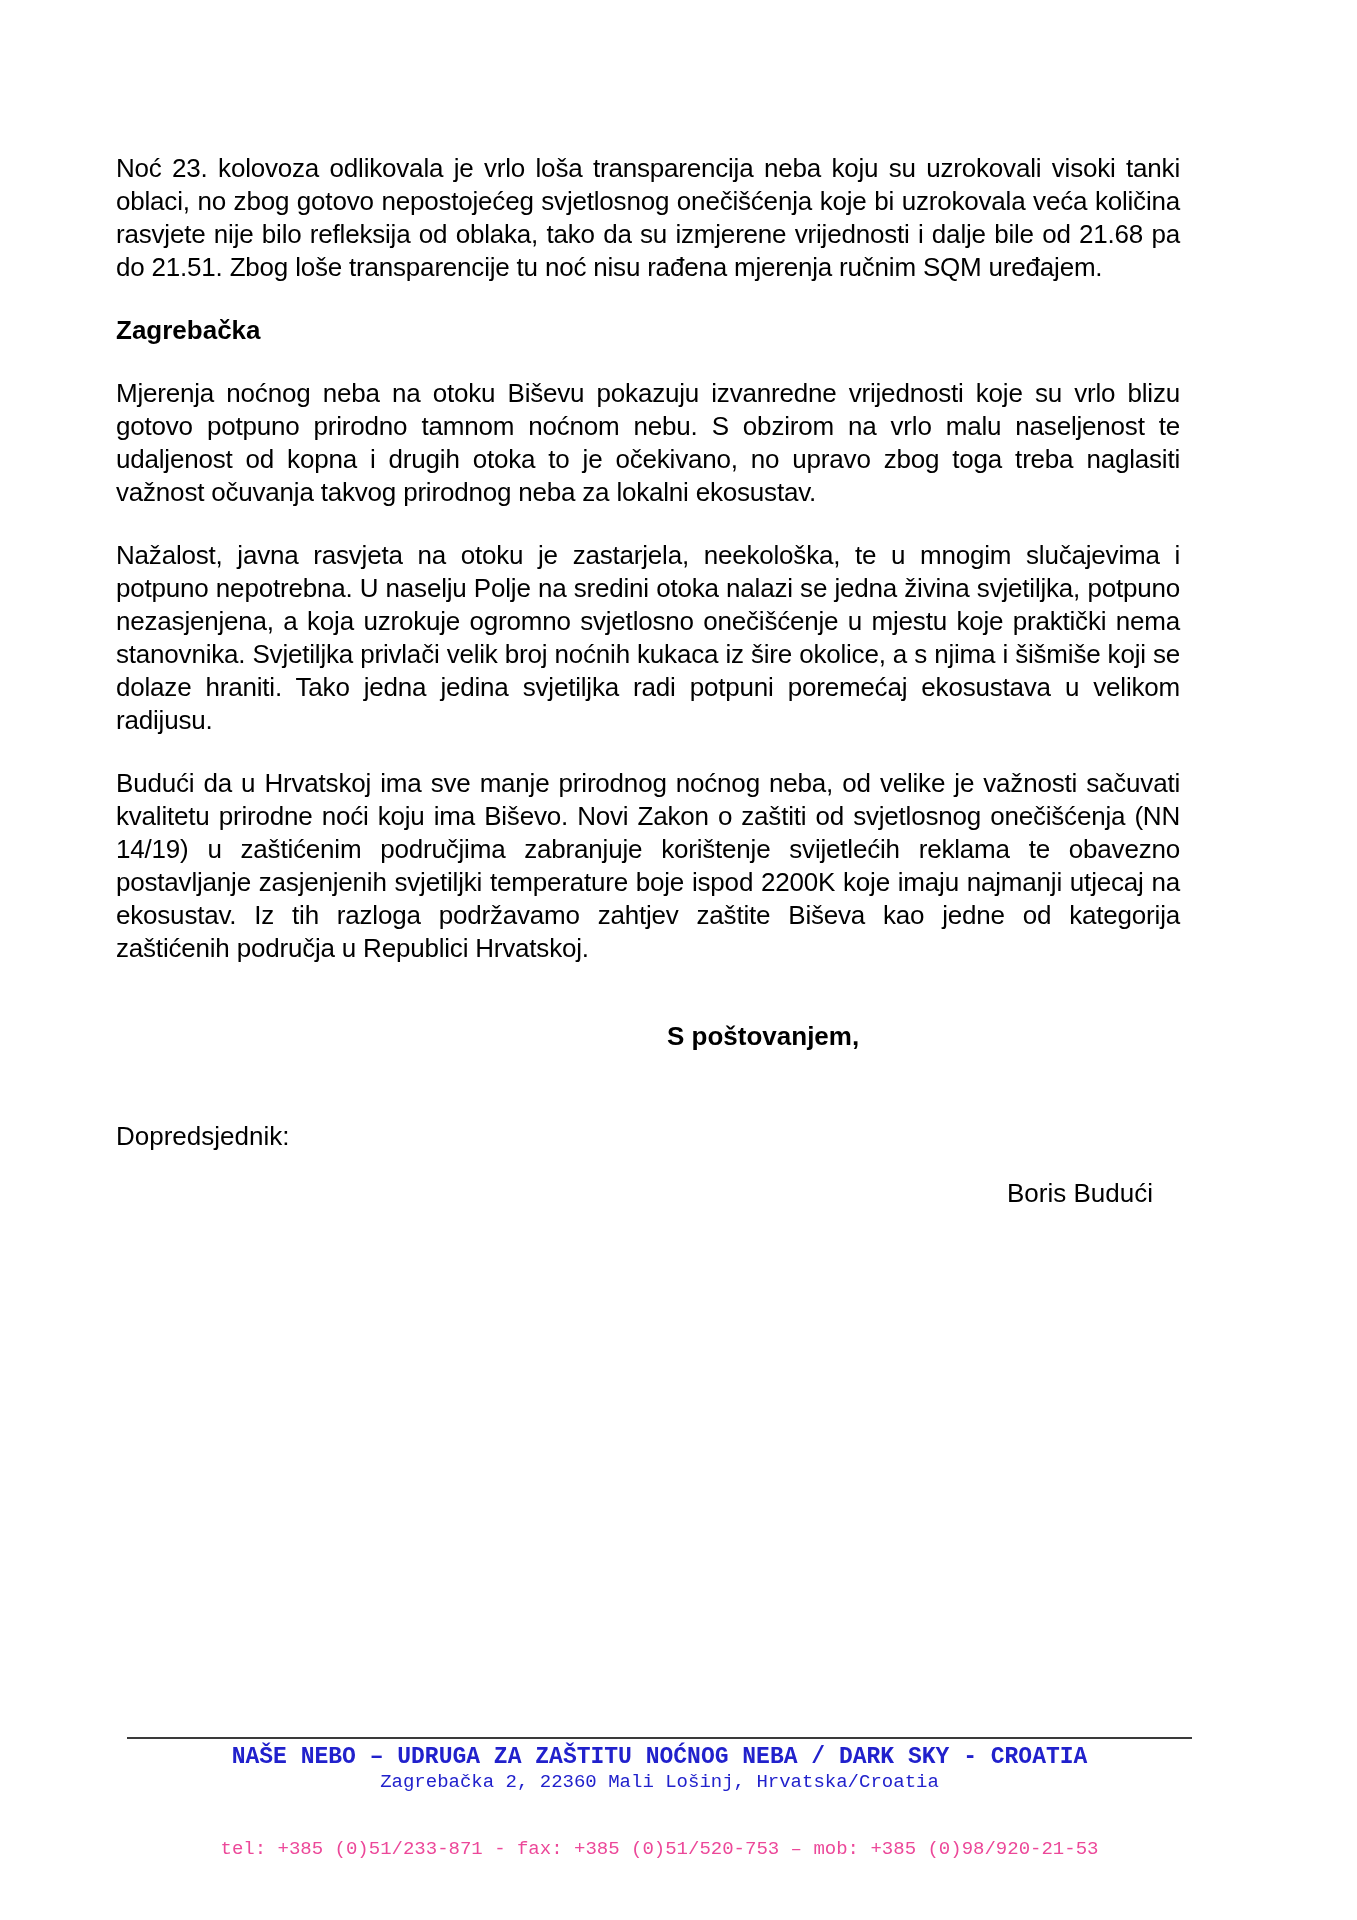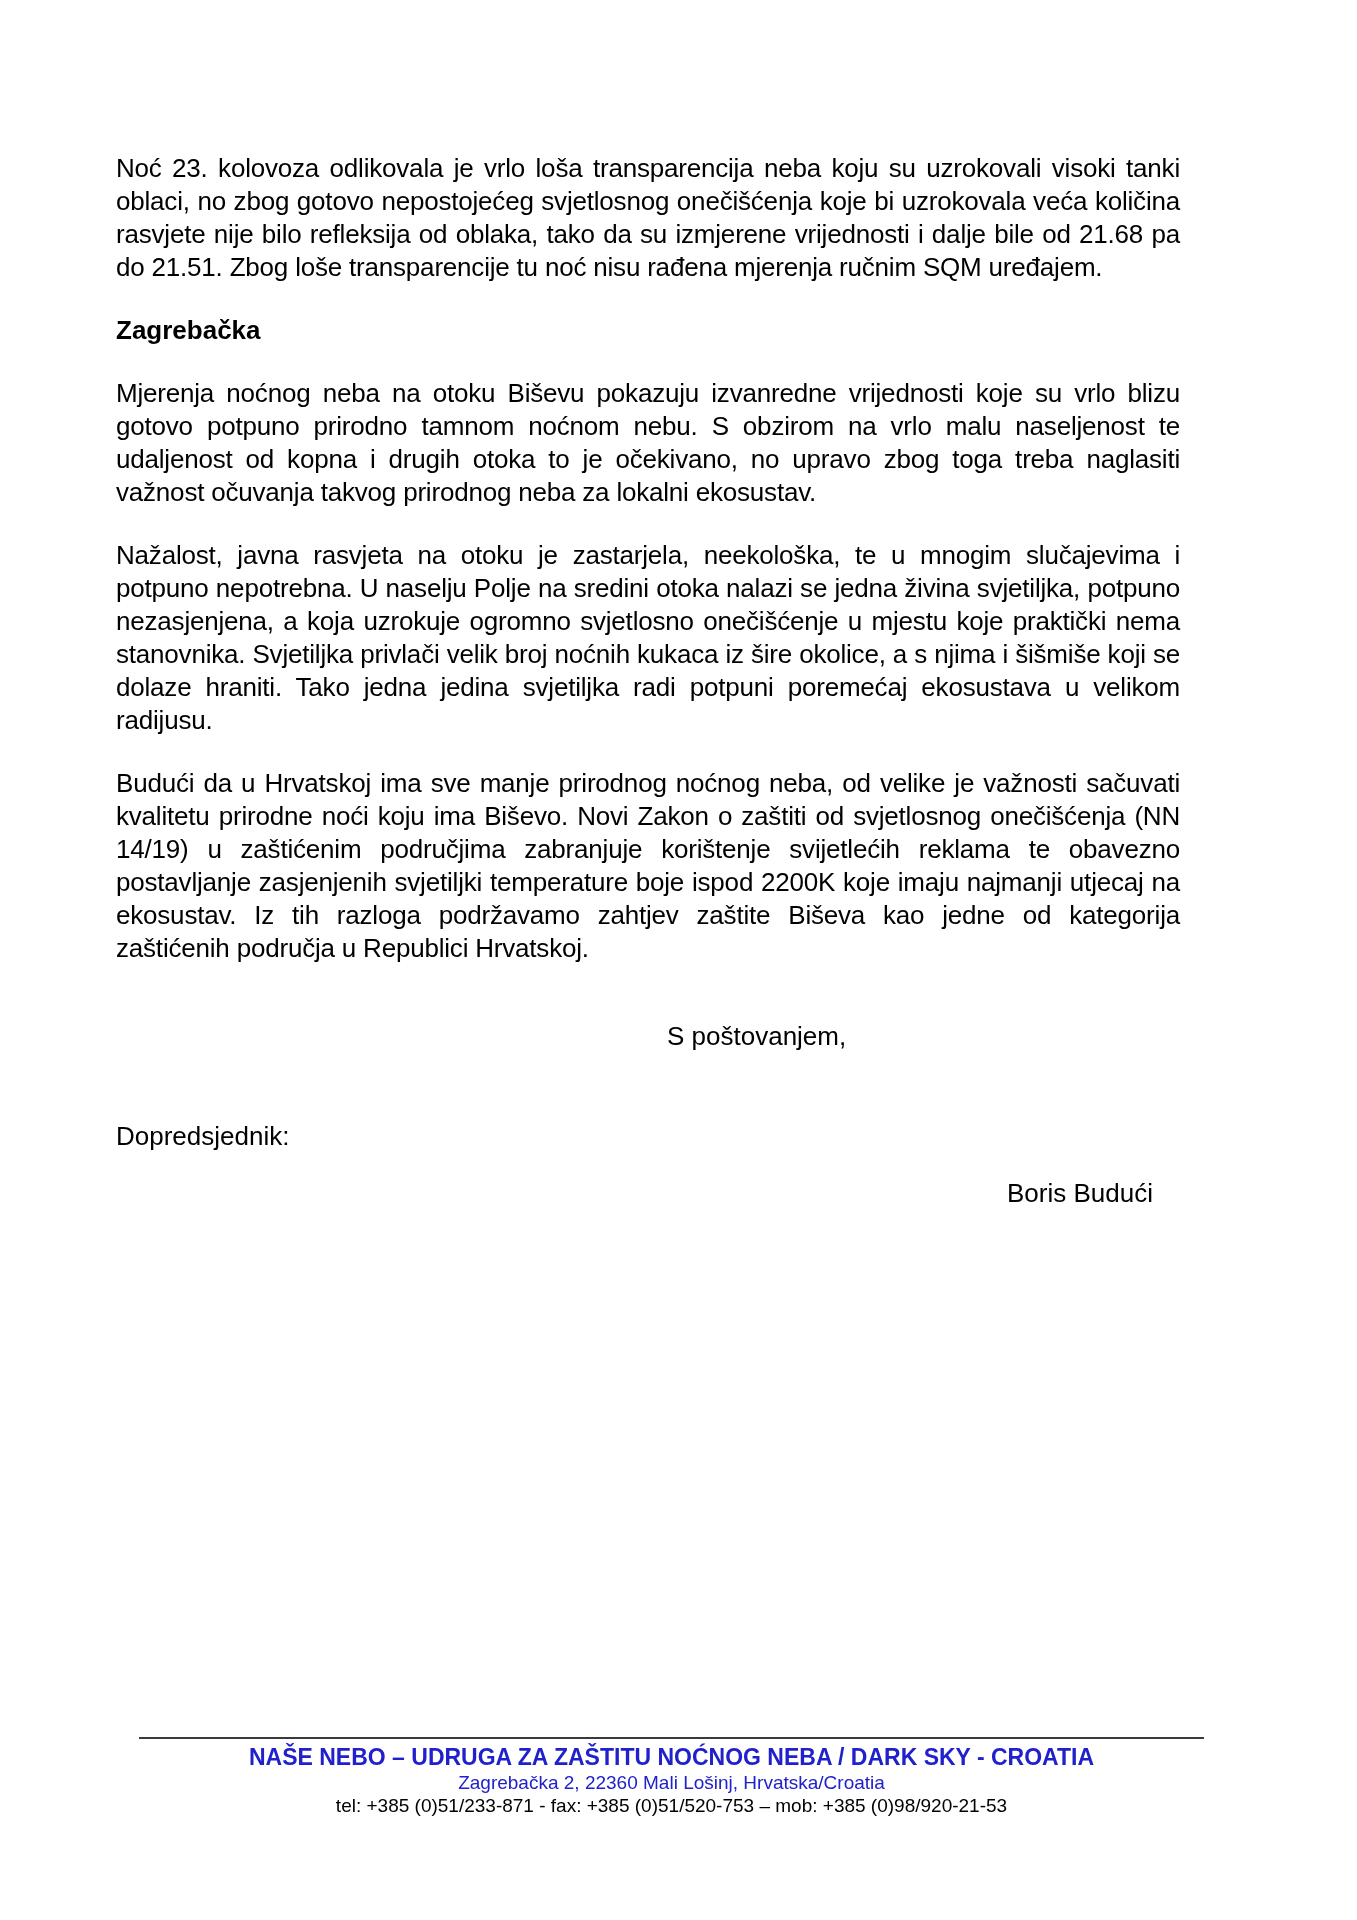--- a/index.html
+++ b/index.html
@@ -35,41 +35,42 @@
     font-size: 26px;
     line-height: 33px;
     font-weight: bold;
     margin: 0 0 30px 0;
   }
   .salutation {
     font-size: 26px;
     line-height: 33px;
     margin: 55px 0 0 0;
     padding-left: 551px;
+    font-weight: bold;
   }
   .sig-title {
     font-size: 26px;
     line-height: 33px;
     margin: 67px 0 0 0;
     padding-right: 17px;
   }
   .sig-name {
     font-size: 26px;
     line-height: 33px;
     margin: 24px 0 0 0;
     text-align: right;
     padding-right: 27px;
   }
   .footer {
     position: absolute;
-    left: 139px;
+    left: 127px;
     top: 1737px;
     width: 1065px;
     text-align: center;
-    font-family: Liberation Sans, sans-serif;
+    font-family: Liberation Mono, monospace;
   }
   .footer-divider {
     height: 2px;
     background: #3a3a3a;
     width: 100%;
     margin: 0 0 4px 0;
   }
   .footer-org {
     font-size: 23px;
     line-height: 28px;
@@ -101,16 +102,16 @@
 
     <p class="sig-title">Dopredsjednik:</p>
 
     <p class="sig-name">Boris Budući</p>
   </div>
 
   <div class="footer">
     <div class="footer-divider"></div>
     <div class="footer-org" style="color: rgb(33, 33, 204);">NAŠE NEBO – UDRUGA ZA ZAŠTITU NOĆNOG NEBA / DARK SKY - CROATIA</div>
     <div class="footer-line" style="color: rgb(33, 33, 204);">Zagrebačka 2, 22360 Mali Lošinj, Hrvatska/Croatia</div>
-    <div class="footer-line" style="color: #000000;">tel: +385 (0)51/233-871 - fax: +385 (0)51/520-753 – mob: +385 (0)98/920-21-53</div>
+    <div class="footer-line" style="color: #ec4899; margin-top: 44px;">tel: +385 (0)51/233-871 - fax: +385 (0)51/520-753 – mob: +385 (0)98/920-21-53</div>
   </div>
 
 </div>
 
 </body></html>

